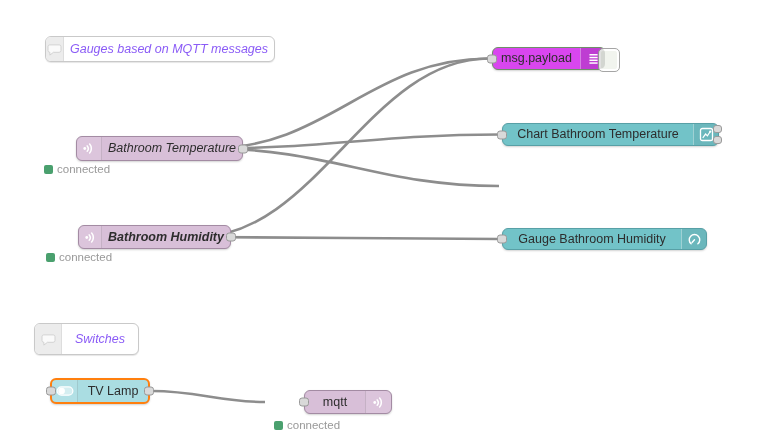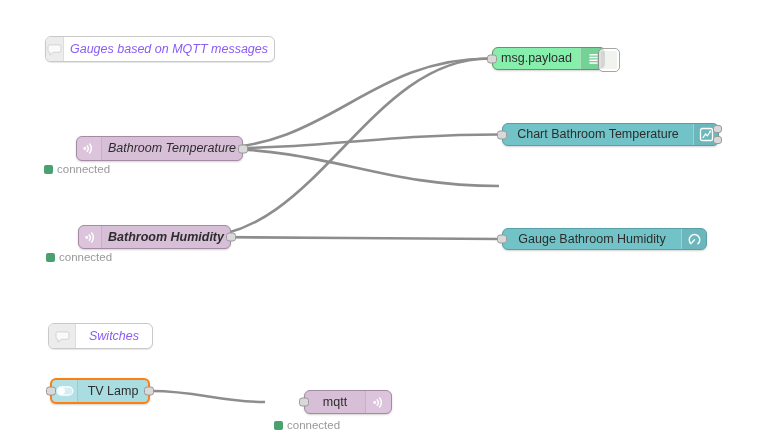--- a/index.html
+++ b/index.html
@@ -16,21 +16,21 @@
 
   
   .icon-strip{height:100%;display:flex;align-items:center;justify-content:center;box-sizing:border-box;}
   .strip-left{width:27px;border-right:1px solid rgba(0,0,0,0.10);border-radius:5px 0 0 5px;
         background:rgba(255,255,255,0.10);}
   .strip-right{width:25px;border-left:1px solid rgba(255,255,255,0.35);border-radius:0 5px 5px 0;
         background:rgba(0,0,0,0.06);}
 
   
   .mqtt-node{background:#d8bfd8;border:1px solid #a38ba3;margin-left:36px;}
-  .debug-node{background:#86efac;border:1px solid #6f8f68;}
+  .debug-node{background:#d946ef;border:1px solid #6f8f68;}
   .debug-node .strip-right{background:rgba(0,0,0,0.12);}
   .ui-node{background:#72c3c8;border:1px solid #58a0a6;}
   .comment-node{background:#ffffff;border:1px solid #c9c9c9;box-shadow:0 1px 1px rgba(0,0,0,0.10);}
   .comment-node .strip-left{background:#ececec;border-right:1px solid #ddd;}
   .comment-node .node-label{font-style:italic;color:#8b5cf6;}
   .selected{border:2px solid #ff7f0e;background:#aadde2;}
 
   
   .port{position:absolute;width:10px;height:9px;background:#d9d9d9;border:1px solid #999;
         border-radius:3px;top:50%;transform:translateY(-50%);box-sizing:border-box;z-index:3;}
@@ -136,21 +136,21 @@
     <span class="node-label">Gauge Bathroom Humidity</span>
     <div class="icon-strip strip-right">
       <svg width="15" height="15" viewBox="0 0 16 16">
         <path d="M4.4 12.6 A5.6 5.6 0 1 1 11.6 12.6" fill="none" stroke="#fff" stroke-width="1.5" stroke-linecap="round"></path>
         <line x1="8" y1="8.3" x2="5.4" y2="11.2" stroke="#fff" stroke-width="1.5" stroke-linecap="round"></line>
       </svg>
     </div>
     <div class="port in"></div>
   </div>
 
-  <div class="node comment-node" style="left:48px;top:323px;width:105px;height:26px;">
+  <div class="node comment-node" style="left:34px;top:323px;width:105px;height:32px;">
     <div class="icon-strip strip-left">
       <svg width="15" height="13" viewBox="0 0 16 14">
         <path d="M3 2 h10 a2 2 0 0 1 2 2 v4 a2 2 0 0 1 -2 2 h-6 l-4 3 v-3 a2 2 0 0 1 -2 -2 v-4 a2 2 0 0 1 2 -2 z" fill="#fafafa" stroke="#cfcfcf" stroke-width="1"></path>
       </svg>
     </div>
     <span class="node-label">Switches</span>
   </div>
 
   <div class="node mqtt-node" style="left:268px;top:390px;width:88px;height:24px;">
     <span class="node-label">mqtt</span>

